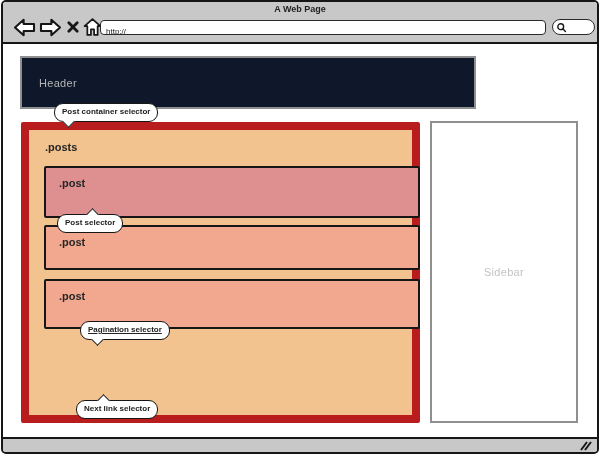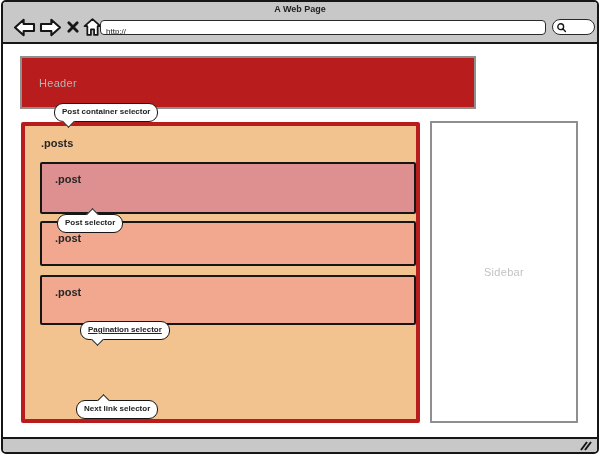--- a/index.html
+++ b/index.html
@@ -26,31 +26,31 @@
                  border:1.5px solid #2a2a2a; border-radius:9px; background:#fff; cursor:text; }
   .search-pill svg { position:absolute; left:3px; top:2px; }
 
   
   .statusbar { position:absolute; left:0; right:0; bottom:0; height:15px;
                background:#c8c8c8; border-top:2px solid #161616; }
   .resize-grip { position:absolute; right:5px; top:2px; cursor:nwse-resize; }
 
   
   .header-box { position:absolute; left:17px; top:54px; width:456px; height:53px;
-                border:2px solid #8f8f8f; background:#b91c1c; }
+                border:2px solid #8f8f8f; background:#0f172a; }
   .header-box .ghost-label { position:absolute; left:17px; top:50%; transform:translateY(-50%); }
   .ghost-label { color:#b5b5b5; font-size:11px; letter-spacing:.3px; }
 
   .sidebar-box { position:absolute; left:427px; top:119px; width:148px; height:302px;
                  border:2px solid #8f8f8f; background:#fff; }
   .sidebar-box .ghost-label { position:absolute; left:0; right:0; top:50%; transform:translateY(-50%);
                               text-align:center; color:#c2c2c2; }
 
   .posts-box { position:absolute; left:18px; top:120px; width:399px; height:301px;
-               background:#f2c28f; border:4px solid #b91c1c; border-radius:2px; }
+               background:#f2c28f; border:8px solid #b91c1c; border-radius:2px; }
   .box-label { font-size:11px; font-weight:bold; color:#262626; }
   .posts-box > .box-label { position:absolute; left:16px; top:11px; }
 
   .post-row { position:absolute; left:15px; width:376px; background:#f1a88e;
               border:2px solid #161616; border-radius:2px; }
   .post-row .box-label { position:absolute; left:13px; top:9px; }
   .post-1 { top:36px; height:52px; background:#de8f90; }
   .post-2 { top:95px; height:45px; }
   .post-3 { top:149px; height:50px; }
 

